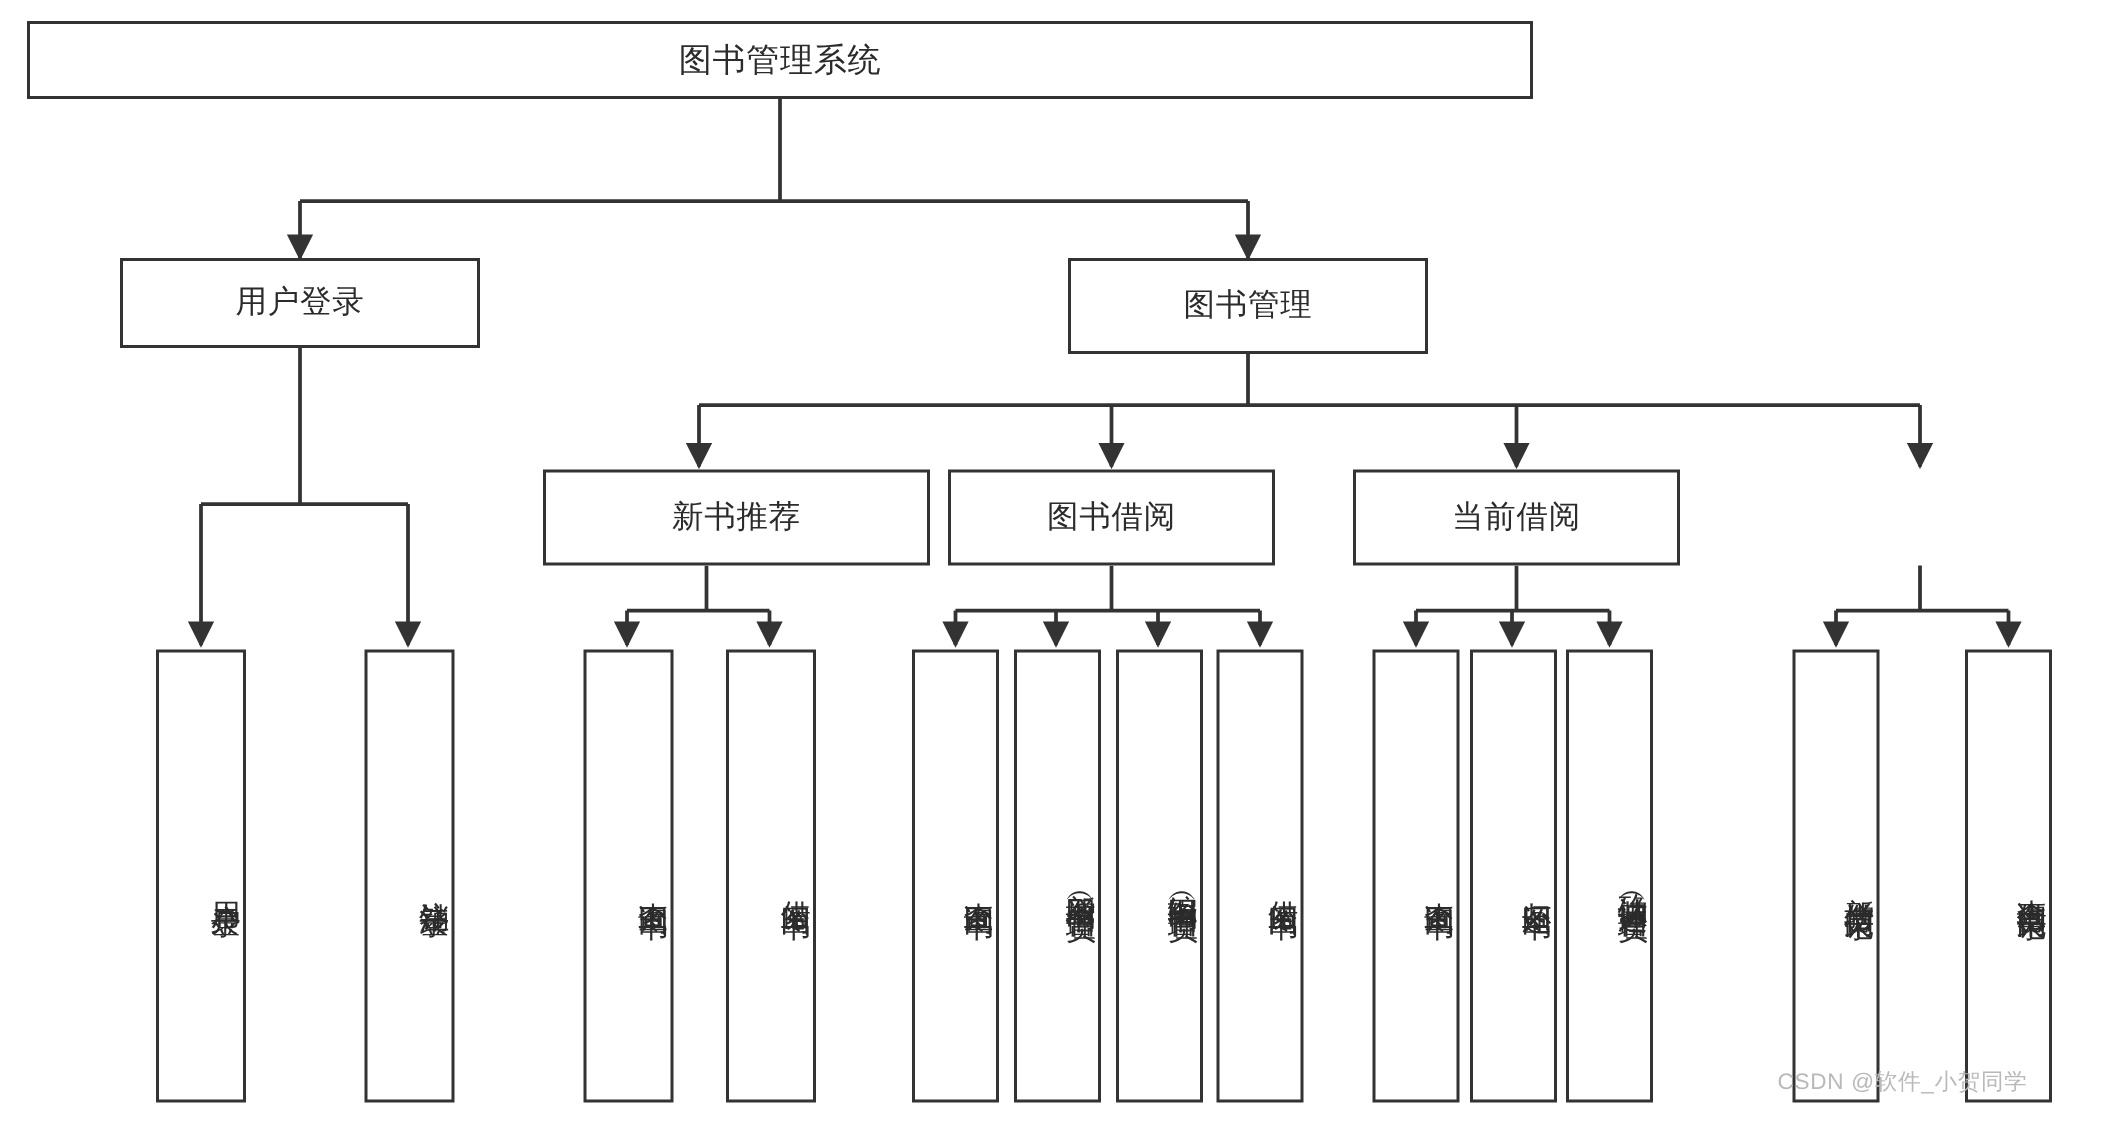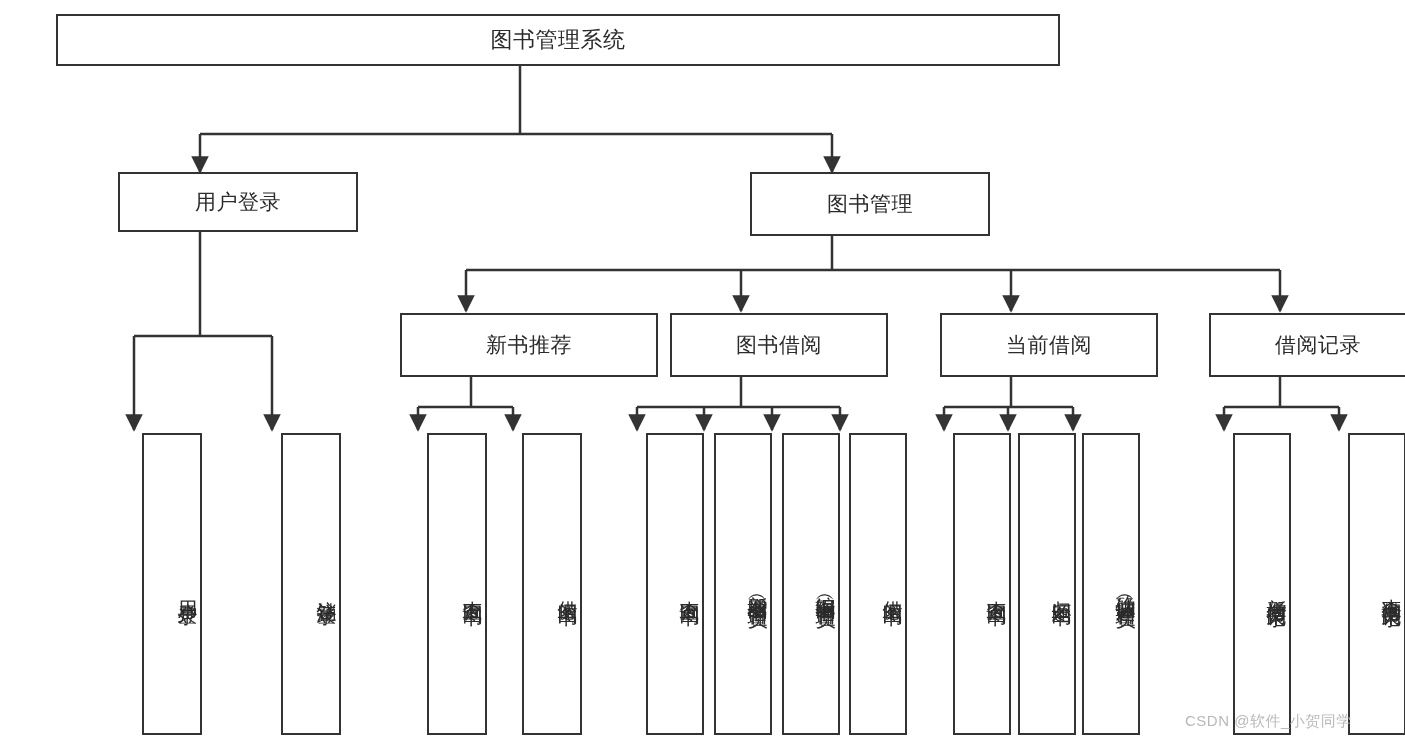--- a/index.html
+++ b/index.html
@@ -29,21 +29,20 @@
     position: absolute;
     box-sizing: border-box;
     border: 2.5px solid #333333;
     background: #ffffff;
     display: flex;
     align-items: center;
     justify-content: center;
     text-align: center;
     color: #2b2b2b;
     letter-spacing: 0.5px;
-    margin-left: 38px;
   }
   .node.horiz {
     font-size: 21px;
     line-height: 1.2;
   }
   .node.root {
     font-size: 22px;
   }
   .node.vert {
     writing-mode: vertical-rl;
@@ -121,21 +120,20 @@
   </svg>
 
   <div class="node horiz root" style="left:18px; top:14px; width:1004px; height:52px;">图书管理系统</div>
 
   <div class="node horiz" style="left:80px; top:172px; width:240px; height:60px;">用户登录</div>
   <div class="node horiz" style="left:712px; top:172px; width:240px; height:64px;">图书管理</div>
 
   <div class="node horiz" style="left:362px; top:313px; width:258px; height:64px;">新书推荐</div>
   <div class="node horiz" style="left:632px; top:313px; width:218px; height:64px;">图书借阅</div>
   <div class="node horiz" style="left:902px; top:313px; width:218px; height:64px;">当前借阅</div>
-  <div class="node horiz" style="left:1171px; top:313px; width:218px; height:64px;">借阅记录</div>
 
   <div class="node vert" style="left:104px; top:433px; width:60px; height:302px;">用户登录</div>
   <div class="node vert" style="left:243px; top:433px; width:60px; height:302px;">注销登录</div>
 
   <div class="node vert" style="left:389px; top:433px; width:60px; height:302px;">查询图书</div>
   <div class="node vert" style="left:484px; top:433px; width:60px; height:302px;">借阅图书</div>
 
   <div class="node vert" style="left:608px; top:433px; width:58px; height:302px;">查询图书</div>
   <div class="node vert" style="left:676px; top:433px; width:58px; height:302px;">新增图书（管理员）</div>
   <div class="node vert" style="left:744px; top:433px; width:58px; height:302px;">编辑图书（管理员）</div>

